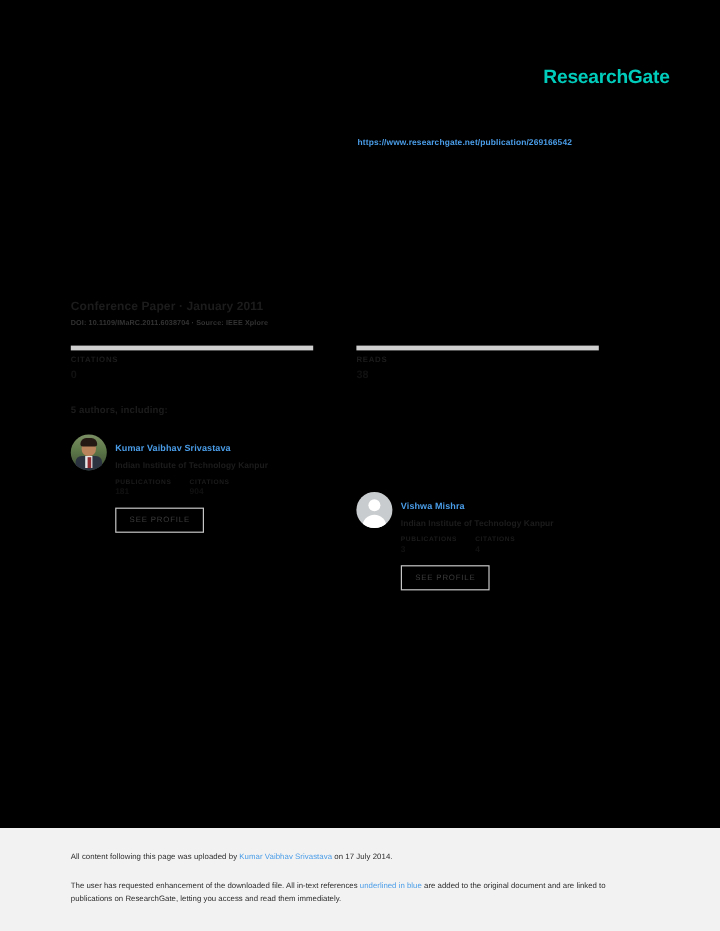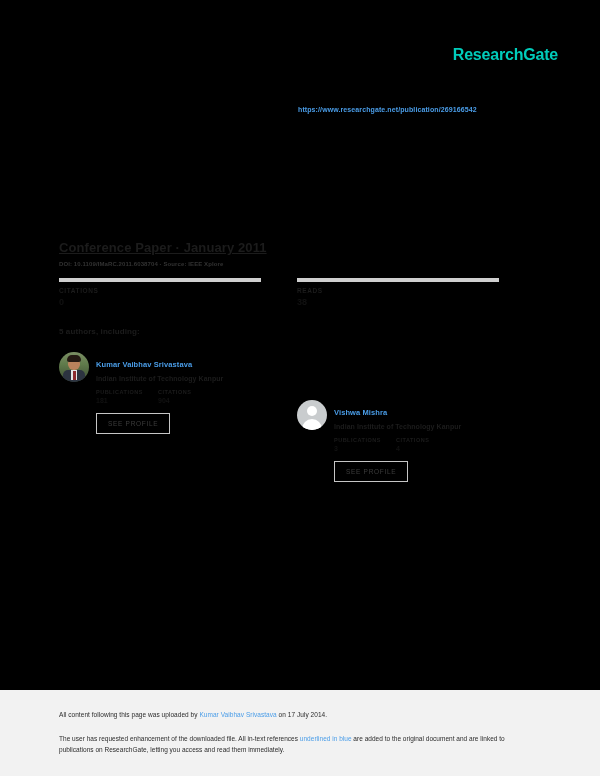--- a/index.html
+++ b/index.html
@@ -21,21 +21,21 @@
     position: absolute;
     left: 0; top: 0;
     width: 600px;
     height: 776px;
     background: #000000;
   }
 
   
   .doc-body {
     position: absolute;
-    left: 0; top: 2px;
+    left: 0; top: 12px;
     width: 600px;
     height: 764px;
     background: #000000;
   }
 
   
   .rg-logo {
     position: absolute;
     right: 42px;
     top: 44px;
@@ -59,27 +59,26 @@
   }
 
   
   .meta {
     position: absolute;
     left: 59px;
     top: 238px;
     width: 480px;
   }
   .meta-type {
-    font-size: 13px;
+    font-size: 10px;
     font-weight: bold;
     color: #1c1c1c;
     letter-spacing: 0.1px;
     white-space: nowrap;
     margin: 0 0 6px 0;
-    text-decoration: underline;
   }
   .meta-doi {
     font-size: 6px;
     font-weight: bold;
     color: #333333;
     letter-spacing: 0.1px;
     white-space: nowrap;
     margin: 0;
   }
 

